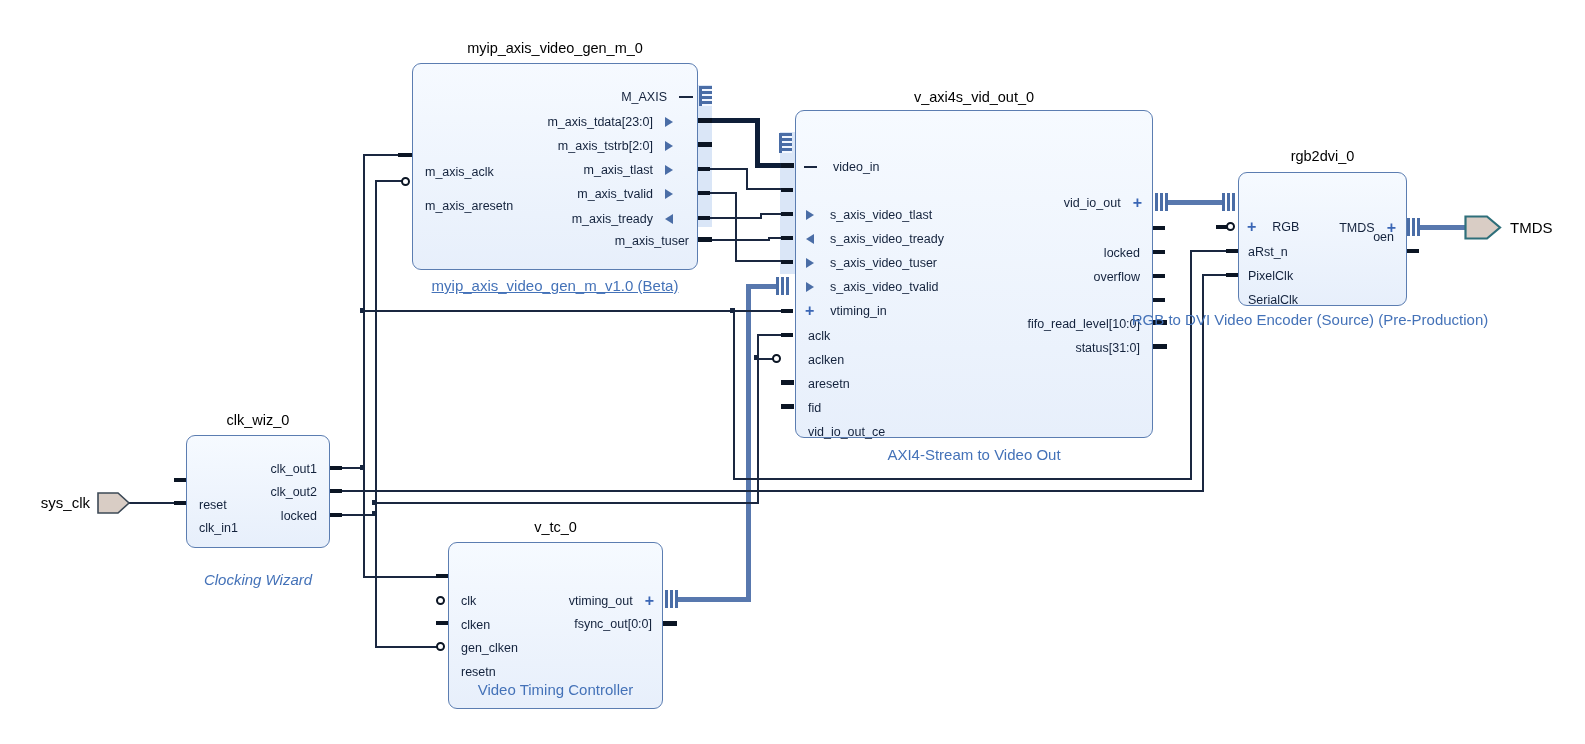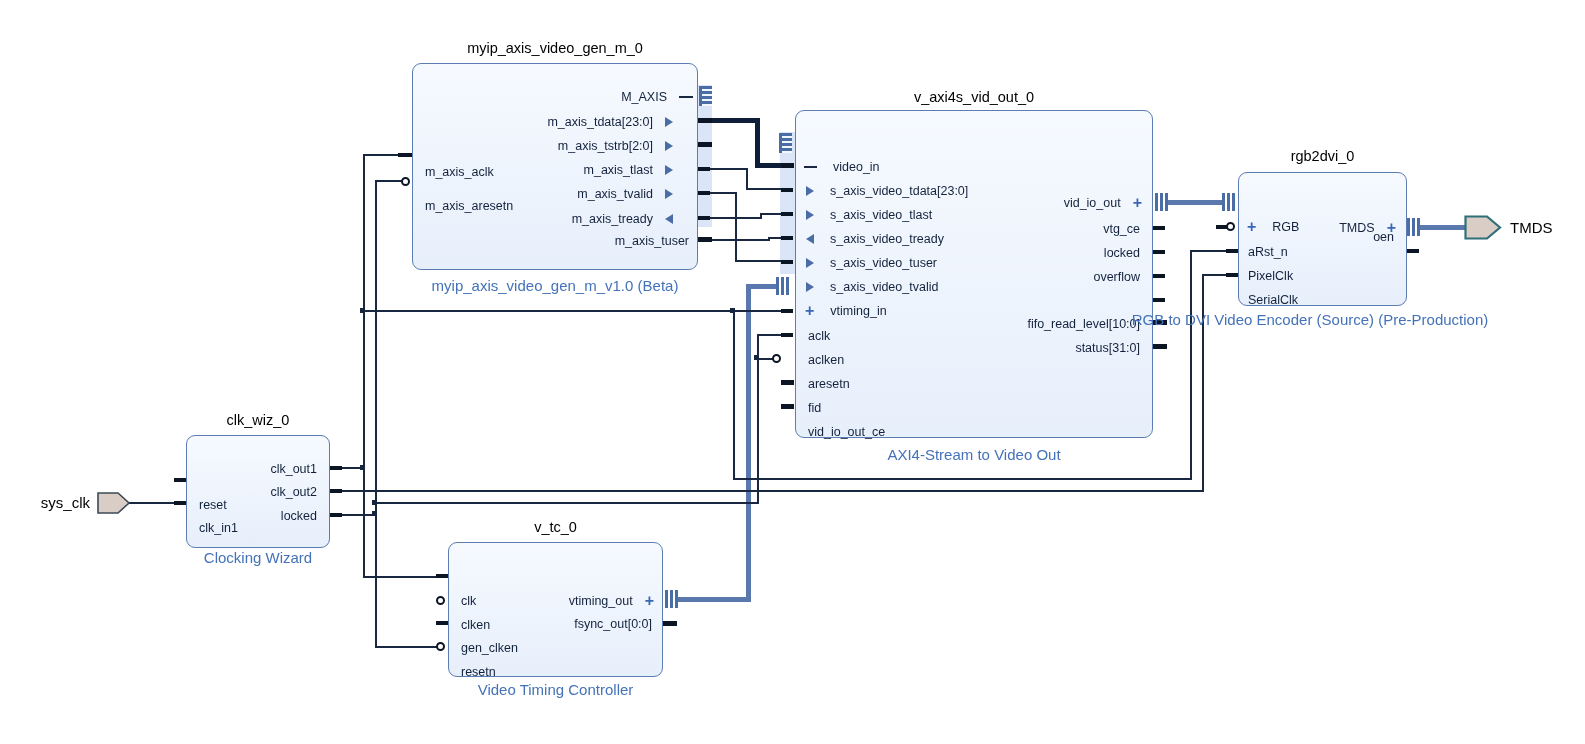--- a/index.html
+++ b/index.html
@@ -167,32 +167,28 @@
         <span class="tri r"></span>
       </div>
     <div class="prow pr" style="top:147px;padding-right:24px;">
         <span class="plabel">m_axis_tready</span>
         <span class="tri l"></span>
       </div>
     <div class="prow pr" style="top:169px;padding-right:8px;">
         <span class="plabel">m_axis_tuser</span>
       </div>
   </div>
-  <div class="bsub" style="left:380px;top:277px;width:350px;">myip_axis_video_gen_m_v1.0 (Beta)</div>
+  <div class="bsub" style="left:380px;top:277px;width:350px;text-decoration:underline;">myip_axis_video_gen_m_v1.0 (Beta)</div>
 
   <div class="btitle" style="left:795px;top:89px;width:358px;">v_axi4s_vid_out_0</div>
   <div class="block" style="left:795px;top:110px;width:358px;height:328px;">
     <div class="prow pl" style="top:24px;padding-left:8px;">
         <span class="idash" style="width:13px;"></span>
         <span class="plabel">video_in</span>
       </div>
-    <div class="prow pl" style="top:48px;padding-left:10px;">
-        <span class="tri r"></span>
-        <span class="plabel">s_axis_video_tdata[23:0]</span>
-      </div>
     <div class="prow pl" style="top:72px;padding-left:10px;">
         <span class="tri r"></span>
         <span class="plabel">s_axis_video_tlast</span>
       </div>
     <div class="prow pl" style="top:96px;padding-left:10px;">
         <span class="tri l"></span>
         <span class="plabel">s_axis_video_tready</span>
       </div>
     <div class="prow pl" style="top:120px;padding-left:10px;">
         <span class="tri r"></span>
@@ -217,23 +213,20 @@
       </div>
     <div class="prow pl" style="top:265px;">
         <span class="plabel">fid</span>
       </div>
     <div class="prow pl" style="top:289px;">
         <span class="plabel">vid_io_out_ce</span>
       </div>
     <div class="prow pr" style="top:84px;padding-right:10px;">
         <span class="plabel">vid_io_out</span>
         <span class="plus">+</span>
-      </div>
-    <div class="prow pr" style="top:110px;">
-        <span class="plabel">vtg_ce</span>
       </div>
     <div class="prow pr" style="top:134px;">
         <span class="plabel">locked</span>
       </div>
     <div class="prow pr" style="top:158px;">
         <span class="plabel">overflow</span>
       </div>
     <div class="prow pr" style="top:205px;">
         <span class="plabel">fifo_read_level[10:0]</span>
       </div>
@@ -279,24 +272,24 @@
     <div class="prow pr" style="top:25px;">
         <span class="plabel">clk_out1</span>
       </div>
     <div class="prow pr" style="top:48px;">
         <span class="plabel">clk_out2</span>
       </div>
     <div class="prow pr" style="top:72px;">
         <span class="plabel">locked</span>
       </div>
   </div>
-  <div class="bsub" style="left:166px;top:549px;width:184px;">Clocking Wizard</div>
+  <div class="bsub" style="left:166px;top:571px;width:184px;font-style:italic;">Clocking Wizard</div>
 
   <div class="btitle" style="left:448px;top:519px;width:215px;">v_tc_0</div>
-  <div class="block" style="left:448px;top:542px;width:215px;height:135px;">
+  <div class="block" style="left:448px;top:542px;width:215px;height:167px;">
     <div class="prow pl" style="top:26px;">
         <span class="plabel">clk</span>
       </div>
     <div class="prow pl" style="top:50px;">
         <span class="plabel">clken</span>
       </div>
     <div class="prow pl" style="top:73px;">
         <span class="plabel">gen_clken</span>
       </div>
     <div class="prow pl" style="top:97px;">

